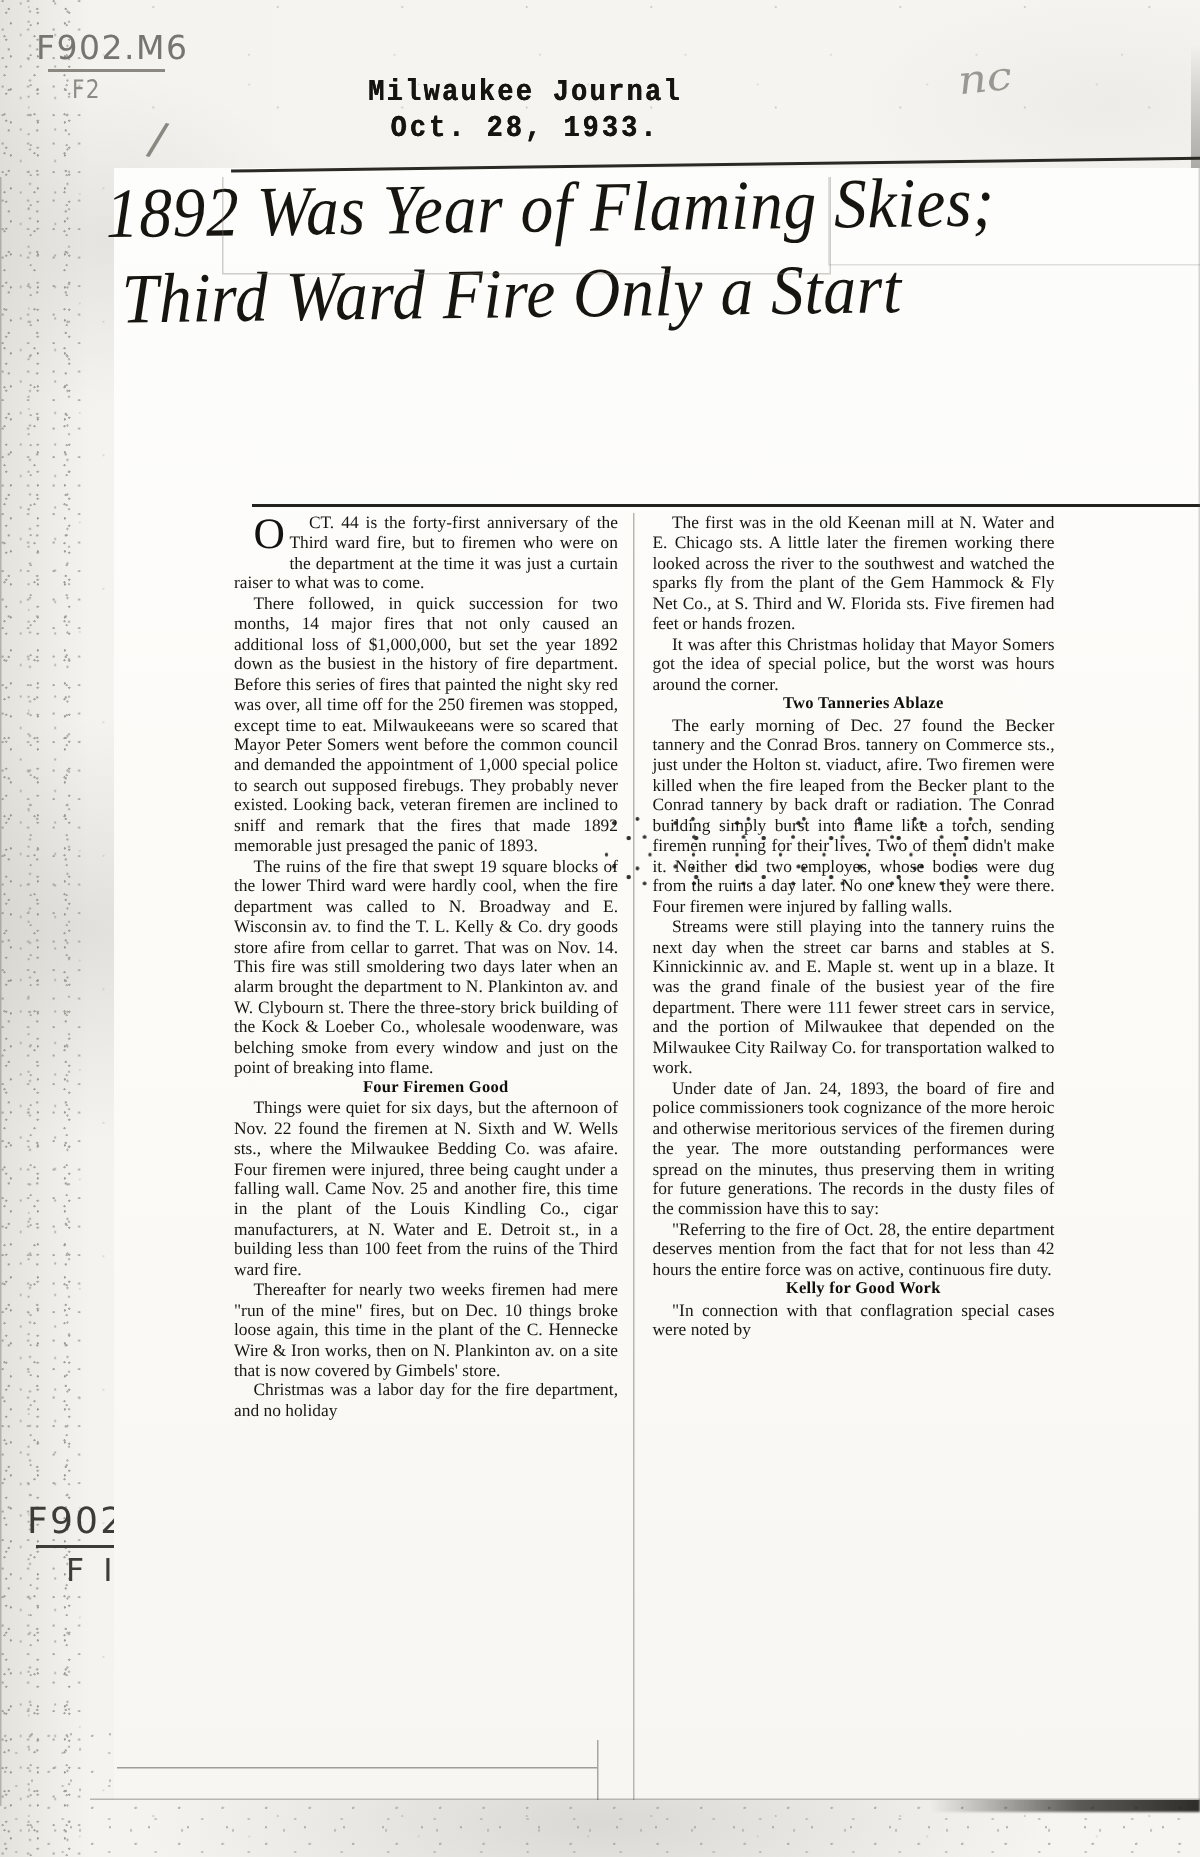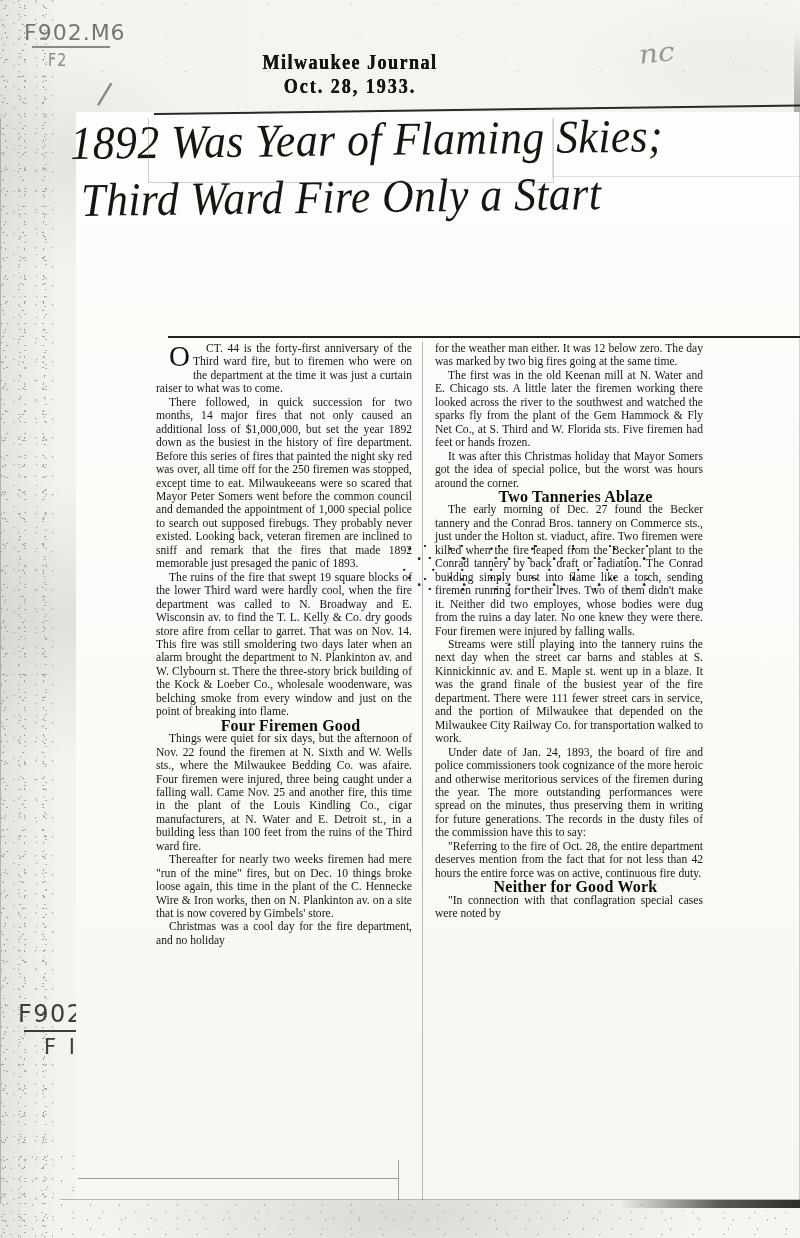--- a/index.html
+++ b/index.html
@@ -85,21 +85,21 @@
   #callnum-bottom .cn-sub{font-size:21px;display:block;margin-left:26px;color:#3e3c36;letter-spacing:3px;}
 
   #pencil-initials{right:128px;top:38px;font-size:26px;color:#9a9891;
         font-family:"DejaVu Serif", serif;font-style:italic;letter-spacing:0;
         transform:rotate(-6deg) scaleX(1.15);}
 
   
   #date-stamp{
     position:absolute;left:190px;top:52px;width:320px;
     text-align:center;
-    font-family:Liberation Serif, serif;
+    font-family:Liberation Mono, monospace;
     font-weight:bold;
     color:#16140f;
     line-height:1.12;
     letter-spacing:1.5px;
     text-shadow:0 0 .4px #16140f, .3px .2px .4px rgba(20,18,14,.6);
   }
   #date-stamp .ds-pub{font-size:18px;display:block;transform:scaleY(1.12);}
   #date-stamp .ds-date{font-size:18px;display:block;transform:scaleY(1.12);margin-top:4px;letter-spacing:2px;}
 
   
@@ -158,21 +158,21 @@
     text-align:justify;
     -webkit-hyphens:none;hyphens:none;
     overflow:hidden;
   }
   .col.col1{padding-right:10px;border-right:1px solid #b9b7b0;}
   .col.col2{padding-left:12px;width:268px;}
   .col p{margin:0;text-indent:13px;}
   .subhead{
     text-align:center;
     font-weight:bold;
-    font-size:16px;
+    font-size:11px;
     margin:5px 0 2px 0;
     text-indent:0;
     letter-spacing:.2px;
     color:#100f0c;
   }
   
   .dropcap-wrap{position:relative;text-indent:0;}
   .dropcap{
     float:left;
     font-size:29px;
@@ -243,33 +243,32 @@
 
   <div id="body">
 
     <div class="col col1">
       <p class="dropcap-wrap"><span class="dropcap">O</span><span>CT. 44 is the forty-first anniversary of the Third ward fire, but to firemen who were on the department at the time it was just a curtain raiser to what was to come.</span></p>
       <p>There followed, in quick succession for two months, 14 major fires that not only caused an additional loss of $1,000,000, but set the year 1892 down as the busiest in the history of fire department. Before this series of fires that painted the night sky red was over, all time off for the 250 firemen was stopped, except time to eat. Milwaukeeans were so scared that Mayor Peter Somers went before the common council and demanded the appointment of 1,000 special police to search out supposed firebugs. They probably never existed. Looking back, veteran firemen are inclined to sniff and remark that the fires that made 1892 memorable just presaged the panic of 1893.</p>
       <p>The ruins of the fire that swept 19 square blocks of the lower Third ward were hardly cool, when the fire department was called to N. Broadway and E. Wisconsin av. to find the T. L. Kelly &amp; Co. dry goods store afire from cellar to garret. That was on Nov. 14. This fire was still smoldering two days later when an alarm brought the department to N. Plankinton av. and W. Clybourn st. There the three-story brick building of the Kock &amp; Loeber Co., wholesale woodenware, was belching smoke from every window and just on the point of breaking into flame.</p>
       <p class="subhead">Four Firemen Good</p>
       <p>Things were quiet for six days, but the afternoon of Nov. 22 found the firemen at N. Sixth and W. Wells sts., where the Milwaukee Bedding Co. was afaire. Four firemen were injured, three being caught under a falling wall. Came Nov. 25 and another fire, this time in the plant of the Louis Kindling Co., cigar manufacturers, at N. Water and E. Detroit st., in a building less than 100 feet from the ruins of the Third ward fire.</p>
       <p>Thereafter for nearly two weeks firemen had mere "run of the mine" fires, but on Dec. 10 things broke loose again, this time in the plant of the C. Hennecke Wire &amp; Iron works, then on N. Plankinton av. on a site that is now covered by Gimbels' store.</p>
-      <p>Christmas was a cool day for the fire department, and no holiday</p>
+      <p>Christmas was a labor day for the fire department, and no holiday</p>
     </div>
 
     <div class="col col2">
-      <p style="text-indent:0">for the weather man either. It was 12 below zero. The day was marked by two big fires going at the same time.</p>
       <p>The first was in the old Keenan mill at N. Water and E. Chicago sts. A little later the firemen working there looked across the river to the southwest and watched the sparks fly from the plant of the Gem Hammock &amp; Fly Net Co., at S. Third and W. Florida sts. Five firemen had feet or hands frozen.</p>
       <p>It was after this Christmas holiday that Mayor Somers got the idea of special police, but the worst was hours around the corner.</p>
       <p class="subhead">Two Tanneries Ablaze</p>
       <p>The early morning of Dec. 27 found the Becker tannery and the Conrad Bros. tannery on Commerce sts., just under the Holton st. viaduct, afire. Two firemen were killed when the fire leaped from the Becker plant to the Conrad tannery by back draft or radiation. The Conrad building simply burst into flame like a torch, sending firemen running for their lives. Two of them didn't make it. Neither did two employes, whose bodies were dug from the ruins a day later. No one knew they were there. Four firemen were injured by falling walls.</p>
       <p>Streams were still playing into the tannery ruins the next day when the street car barns and stables at S. Kinnickinnic av. and E. Maple st. went up in a blaze. It was the grand finale of the busiest year of the fire department. There were 111 fewer street cars in service, and the portion of Milwaukee that depended on the Milwaukee City Railway Co. for transportation walked to work.</p>
       <p>Under date of Jan. 24, 1893, the board of fire and police commissioners took cognizance of the more heroic and otherwise meritorious services of the firemen during the year. The more outstanding performances were spread on the minutes, thus preserving them in writing for future generations. The records in the dusty files of the commission have this to say:</p>
       <p>"Referring to the fire of Oct. 28, the entire department deserves mention from the fact that for not less than 42 hours the entire force was on active, continuous fire duty.</p>
-      <p class="subhead">Neither for Good Work</p>
+      <p class="subhead">Kelly for Good Work</p>
       <p>"In connection with that conflagration special cases were noted by</p>
     </div>
 
   </div>
 </div>
 
 <div id="col2-damage"></div>
 <div id="cut-left"></div>
 <div id="cut-right"></div>
 <div id="cut-bottom"></div>

